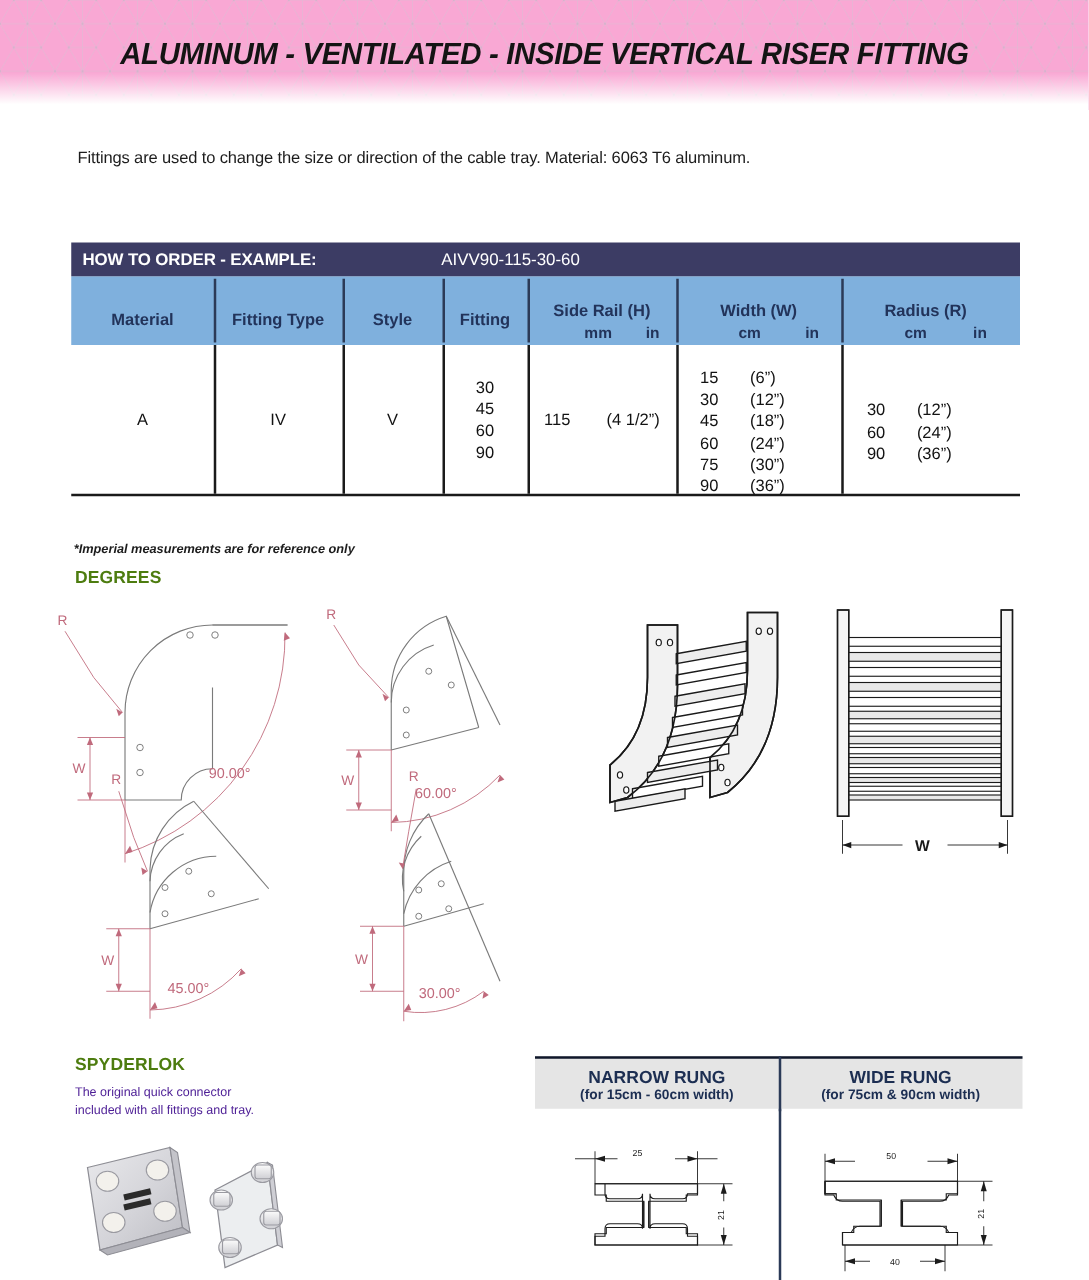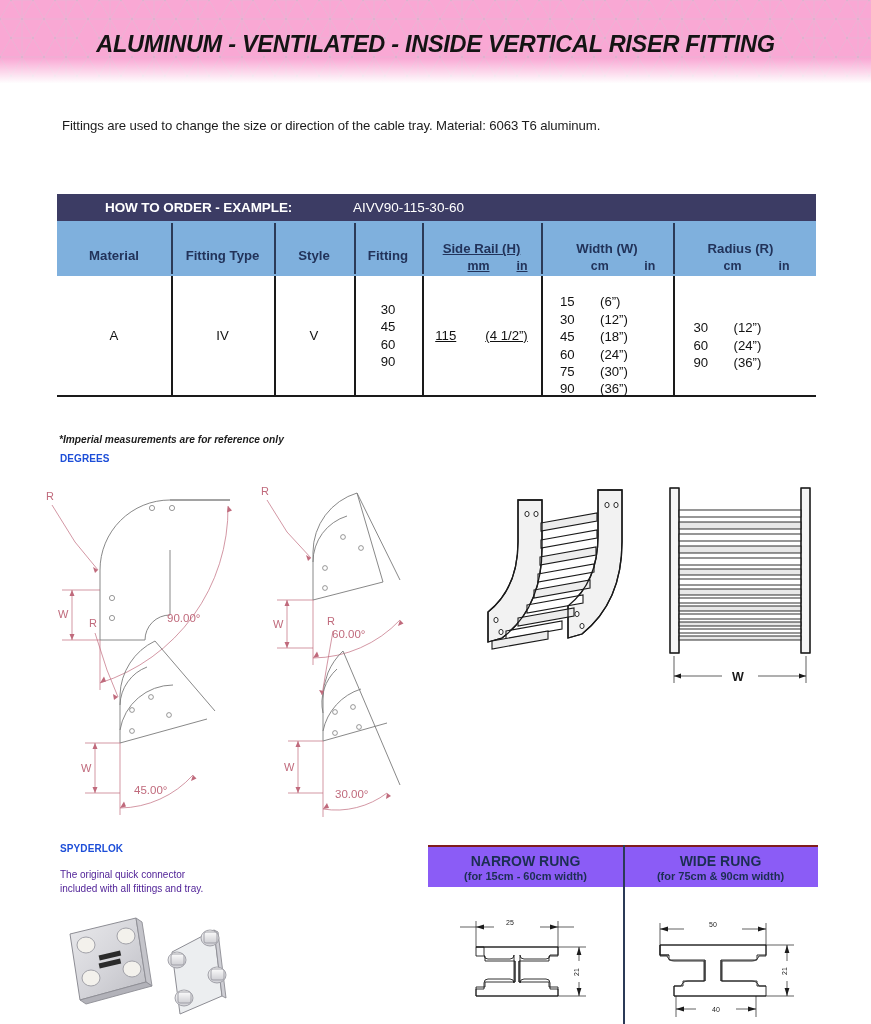--- a/index.html
+++ b/index.html
@@ -66,23 +66,22 @@
     height: 27px;
     background: #3c3c64;
     display: flex;
     align-items: center;
     color: #ffffff;
     font-size: 13.5px;
     font-weight: bold;
     position: relative;
   }
   .ot-titlebar .ot-title-left {
-    padding-left: 26px;
+    padding-left: 9px;
     letter-spacing: -0.1px;
-    margin-left: 22px;
   }
   .ot-titlebar .ot-title-center {
     position: absolute;
     left: 0; right: 0;
     text-align: center;
     font-weight: normal;
     font-size: 13.5px;
     transform: translateX(-28px);
   }
 
@@ -136,21 +135,21 @@
     content: "";
     position: absolute;
     left: 0; top: 0; bottom: 0;
     width: 1.6px;
     background: #1a1a1a;
   }
   .col-material   { width: 114px; }
   .col-fitting    { width: 103px; }
   .col-style      { width: 80px; }
   .col-degree     { width: 68px; }
-  .col-siderail   { width: 119px; text-decoration: underline; }
+  .col-siderail   { width: 119px; }
   .col-width      { width: 132px; }
   .col-radius     { width: 135px; }
 
   .stack {
     display: flex;
     flex-direction: column;
     align-items: center;
     line-height: 1.32;
   }
   .pairstack {
@@ -173,23 +172,23 @@
     font-size: 10.2px;
     font-style: italic;
     font-weight: bold;
     color: #1c1c1c;
     margin-top: 20px;
   }
 
   
   .sec-heading {
     position: absolute;
-    font-size: 10px;
+    font-size: 14px;
     font-weight: bold;
-    color: #1d4ed8;
+    color: #4d7c0f;
     letter-spacing: 0.1px;
   }
   .h-degrees { left: 60px; top: 453px; }
   .h-spyderlok { left: 60px; top: 843px; }
 
   .spyderlok-desc {
     position: absolute;
     left: 60px;
     top: 868px;
     font-size: 10px;
@@ -206,22 +205,22 @@
 
   
   .rung-table {
     position: absolute;
     left: 428px;
     top: 845px;
     width: 390px;
   }
   .rung-head {
     display: flex;
-    background: #8b5cf6;
-    border-top: 2px solid #7f1d1d;
+    background: #e5e5e5;
+    border-top: 2px solid #0f172a;
     height: 42px;
   }
   .rung-head > div {
     flex: 1;
     display: flex;
     flex-direction: column;
     justify-content: center;
     align-items: center;
     position: relative;
     color: #1c2e52;

